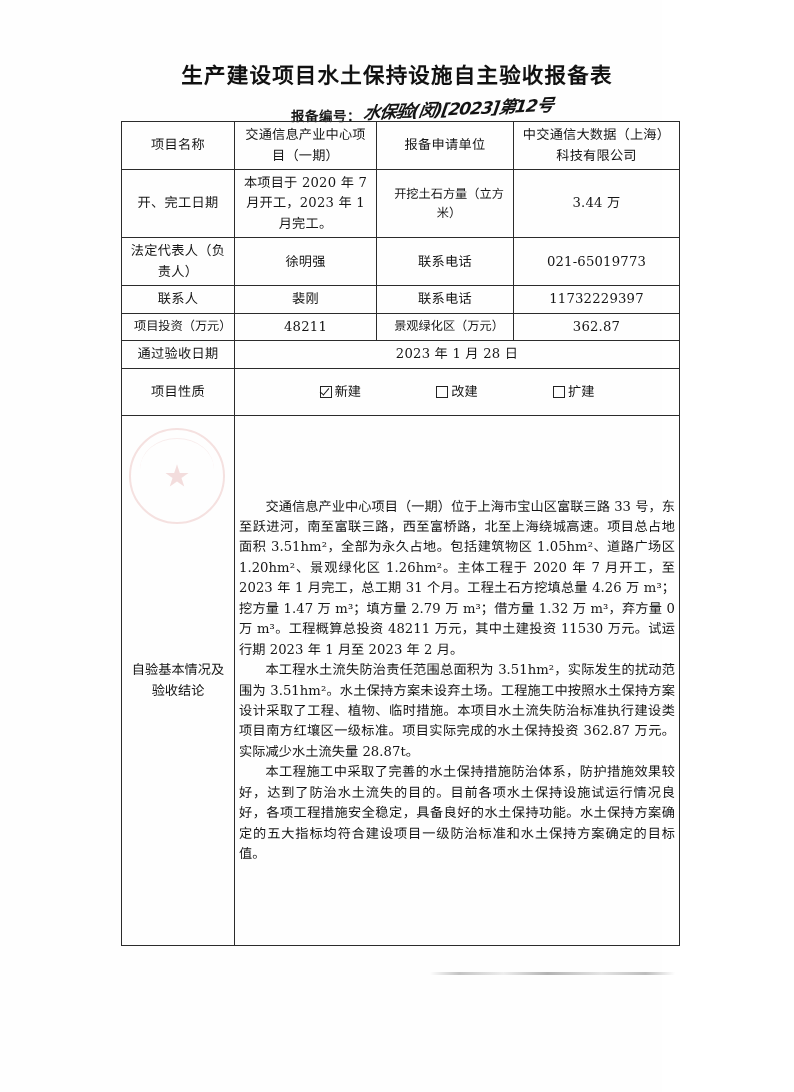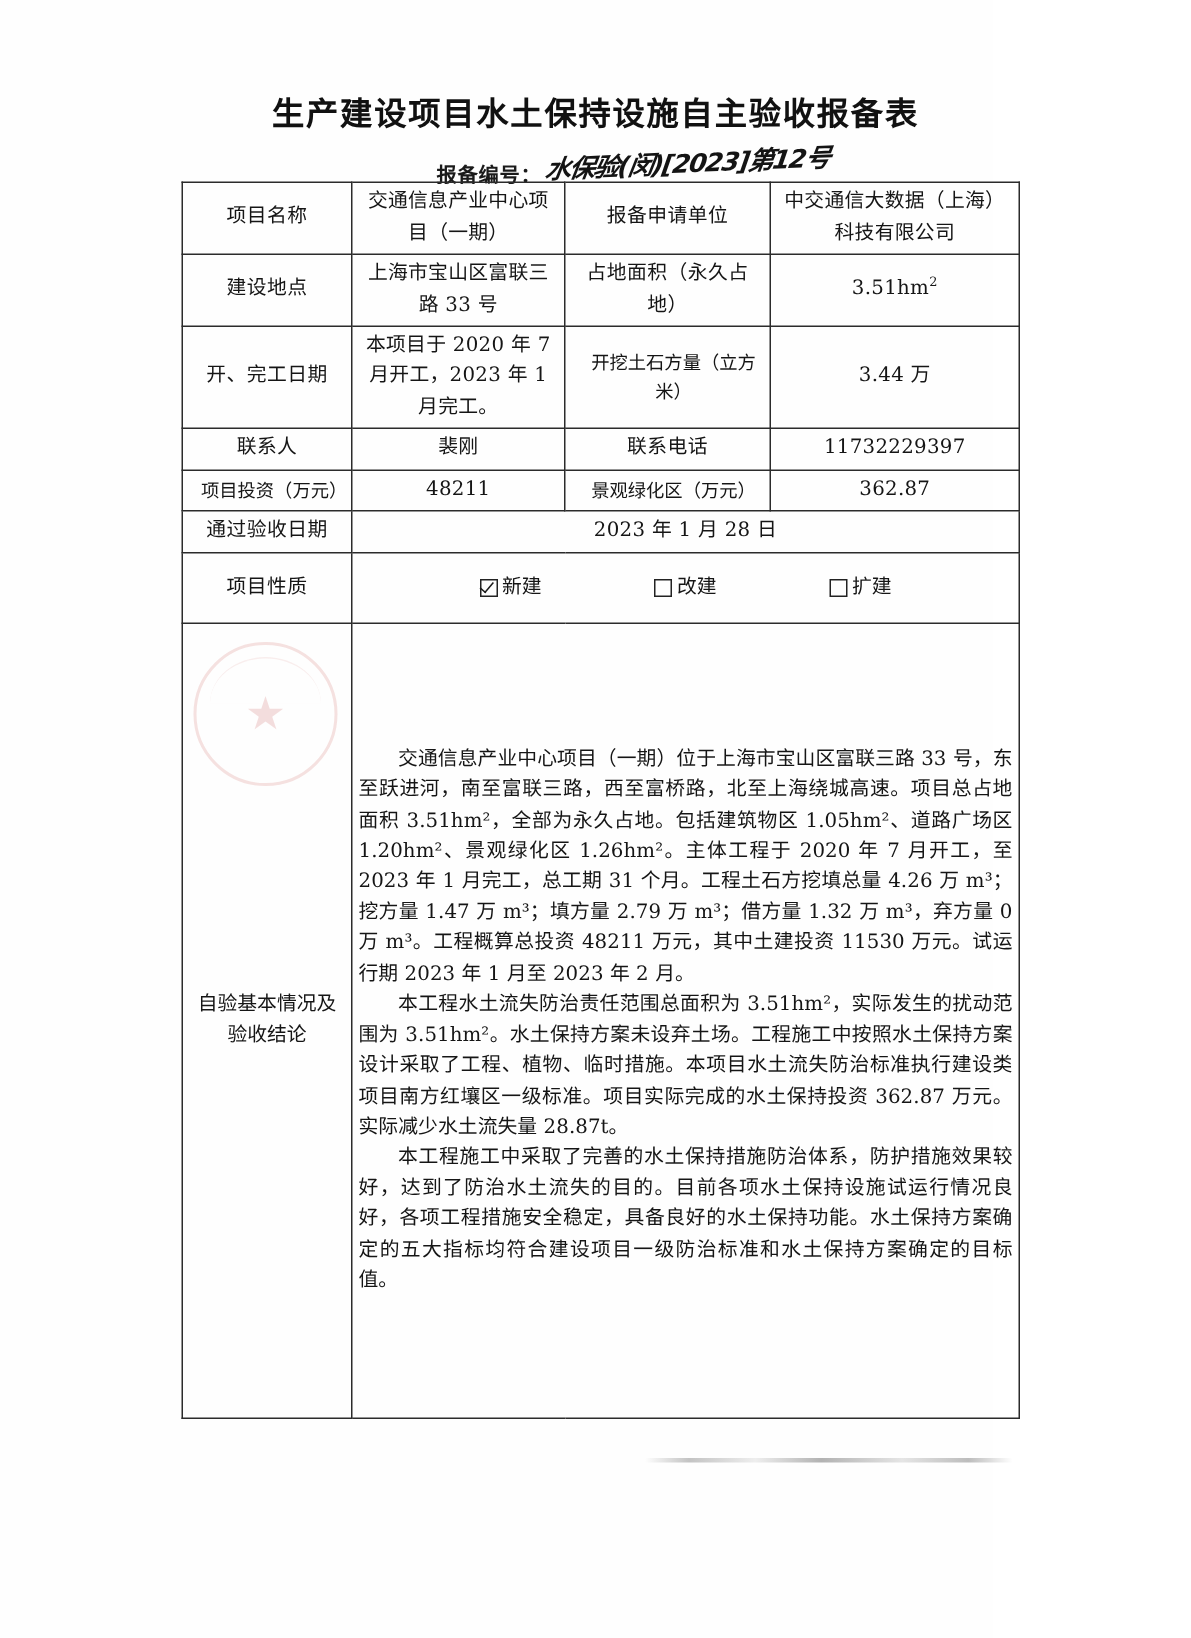--- a/index.html
+++ b/index.html
@@ -233,36 +233,34 @@
     </colgroup>
     <tbody>
 
       <tr style="height:48px">
         <td class="label">项目名称</td>
         <td class="value">交通信息产业中心项目（一期）</td>
         <td class="label">报备申请单位</td>
         <td class="value">中交通信大数据（上海）科技有限公司</td>
       </tr>
 
-      <tr style="height:48px">
-        <td class="label">建设地点</td>
-        <td class="value">上海市宝山区富联三路 33 号</td>
-        <td class="label">占地面积（永久占地）</td>
-        <td class="value num">
-          <span>3.51hm</span><span class="sup">2</span>
-        </td>
-      </tr>
 
       <tr style="height:63px">
         <td class="label">开、完工日期</td>
         <td class="value">本项目于 2020 年 7 月开工，2023 年 1 月完工。</td>
         <td class="label tight">开挖土石方量（立方米）</td>
         <td class="value num">3.44 万</td>
       </tr>
 
+      <tr style="height:44px">
+        <td class="label">法定代表人（负责人）</td>
+        <td class="value">徐明强</td>
+        <td class="label">联系电话</td>
+        <td class="value num">021-65019773</td>
+      </tr>
 
       <tr style="height:26px">
         <td class="label">联系人</td>
         <td class="value">裴刚</td>
         <td class="label">联系电话</td>
         <td class="value num">11732229397</td>
       </tr>
 
       <tr style="height:26px">
         <td class="label tight">项目投资（万元）</td>

